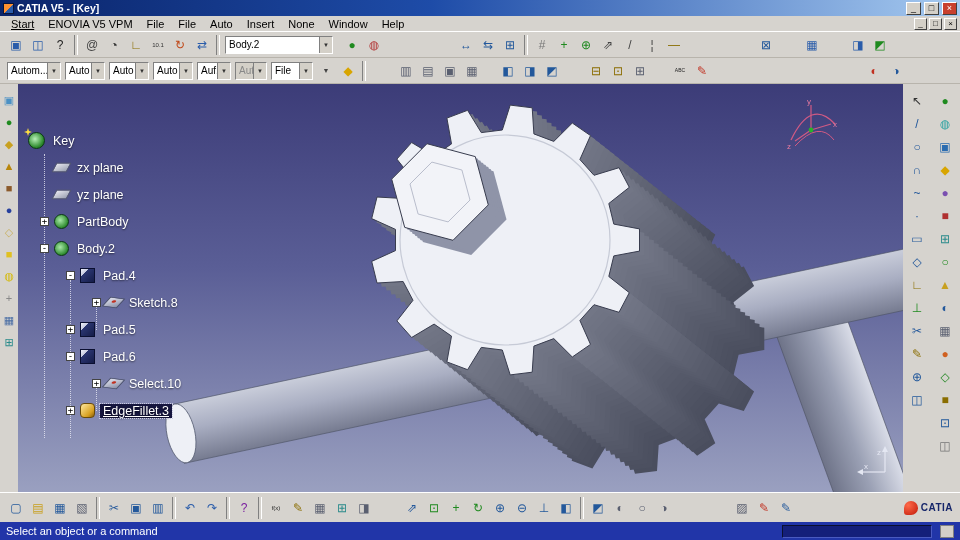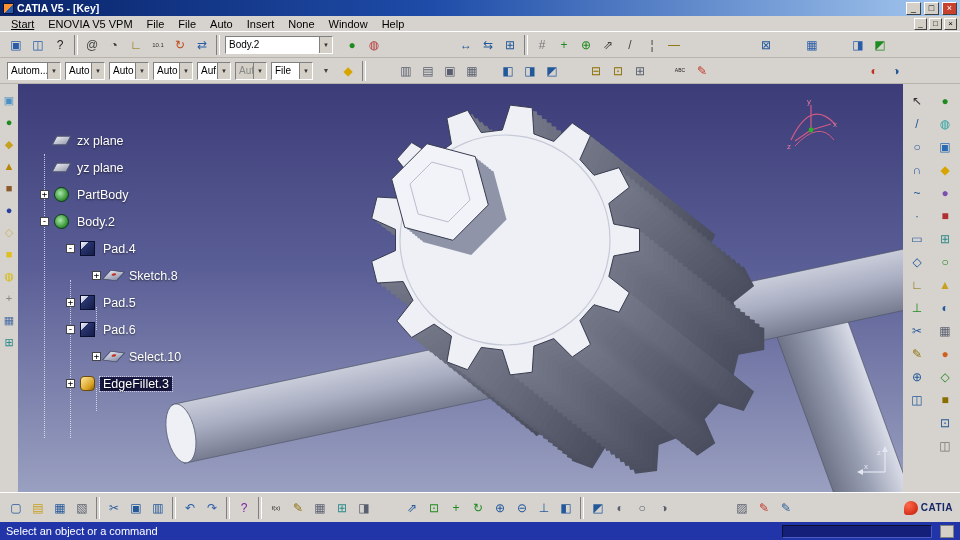--- a/index.html
+++ b/index.html
@@ -52,21 +52,21 @@
   .ticon{width:15px;height:15px;margin-right:5px;flex:none;position:relative}
   .t-root{width:17px;height:17px;background:radial-gradient(circle at 40% 40%,#b8f0b8,#2e8b2e 65%,#14521f);border-radius:50%;border:1px solid #0c3a14}
   .t-root::after{content:"";position:absolute;left:-5px;top:-5px;width:8px;height:8px;background:#ffe040;clip-path:polygon(50% 0,62% 38%,100% 50%,62% 62%,50% 100%,38% 62%,0 50%,38% 38%)}
   .t-plane{background:linear-gradient(135deg,#e8e8f0,#9aa0b0);transform:skewX(-28deg) scaleY(.62);border:1px solid #555a6e}
   .t-body{background:radial-gradient(circle at 40% 40%,#a8e8a8,#2e8b2e 70%,#174f22);border-radius:50%;border:1px solid #0c3a14}
   .t-pad{background:linear-gradient(135deg,#f0f2fa 0%,#c8cce0 28%,#2a3570 30%,#151c48 100%);border:1px solid #0a0f30}
   .t-sketch{background:linear-gradient(135deg,#e0e2ec,#8a90a8);transform:rotate(8deg) skewX(-35deg) scaleY(.7);border:1px solid #4a5068}
   .t-sketch::after{content:"";position:absolute;left:4px;top:3px;width:4px;height:4px;background:#c03020;border-radius:50%}
   .t-fillet{background:linear-gradient(135deg,#ffe9a0,#d8a020 70%,#8a5e08);border-radius:4px;border:1px solid #6a4a08}
   .tlab{color:#fff;font-size:12.5px;padding:0 3px;text-shadow:0 1px 2px rgba(0,0,0,.6);white-space:nowrap}
-  .tlab.sel{background:#16163e;outline:1px dotted #c8c8e0;}
+  .tlab.sel{background:#16163e;outline:1px dotted #c8c8e0;text-decoration:underline}
   .tline{position:absolute;width:0;border-left:1px dotted rgba(240,240,250,.75)}
 
   .compass{position:absolute;top:12px;right:60px;width:62px;height:58px}
   .clab{fill:#e87aa0;font-size:8px;font-family:"Liberation Sans",sans-serif}
   .axis-triad{position:absolute;right:10px;bottom:12px;width:42px;height:40px}
   .alab{fill:#e4e7f2;font-size:8px;font-family:"Liberation Sans",sans-serif}
 
   
   .btb{height:30px;display:flex;align-items:center;padding:0 5px;background:#d6d3ce;border-top:1px solid #fff;flex:none;overflow:hidden}
   .btb .vsep{height:22px}
@@ -280,20 +280,25 @@
           <path d="M452.0,116.0L430.1,137.9L400.1,130.0L392.0,100.0L413.9,78.1L443.9,86.0Z" fill="none" stroke="#b9bdcc" stroke-width="1"></path>
         </svg>
 
       <div class="tline" style="left:26px;top:70px;height:284px"></div>
       <div class="tline" style="left:52px;top:196px;height:158px"></div>
       <div class="tline" style="left:78px;top:223px;height:23px"></div>
       <div class="tline" style="left:78px;top:304px;height:23px"></div>
 
       <div class="tree">
           <div class="trow">
+            <span class="tsp" style="width: 10px;"></span>
+            <span class="ticon t-root"></span>
+            <span class="tlab">Key</span>
+          </div>
+          <div class="trow">
             <span class="tsp" style="width: 36px;"></span>
             <span class="ticon t-plane"></span>
             <span class="tlab">zx plane</span>
           </div>
           <div class="trow">
             <span class="tsp" style="width: 36px;"></span>
             <span class="ticon t-plane"></span>
             <span class="tlab">yz plane</span>
           </div>
           <div class="trow">

